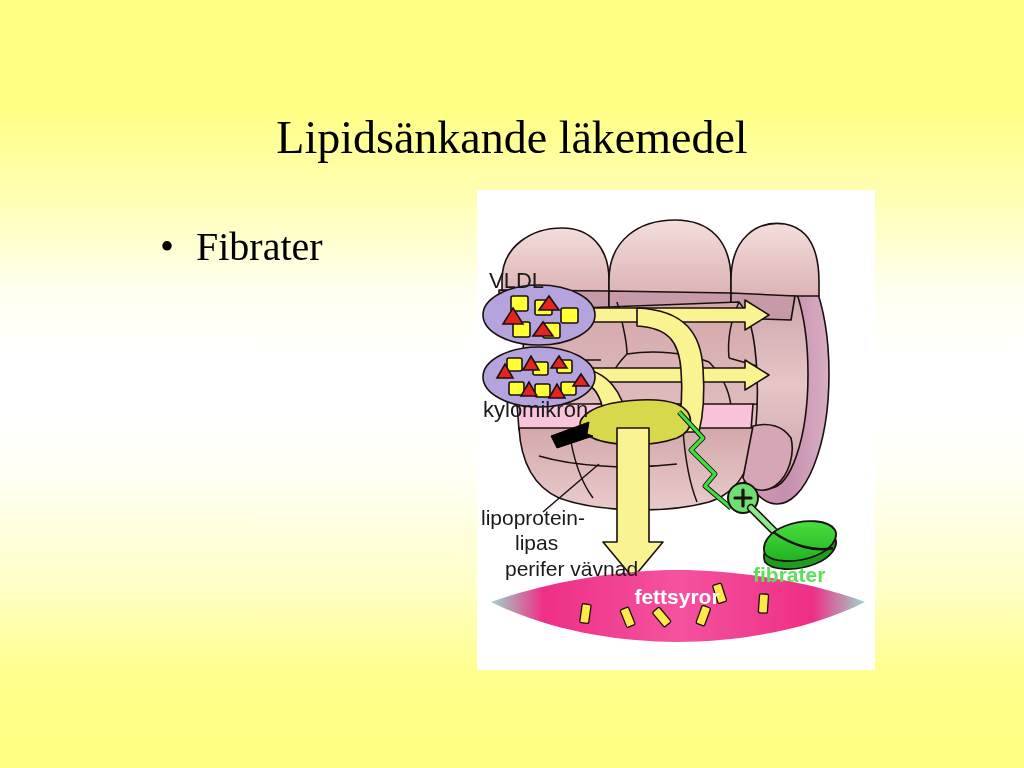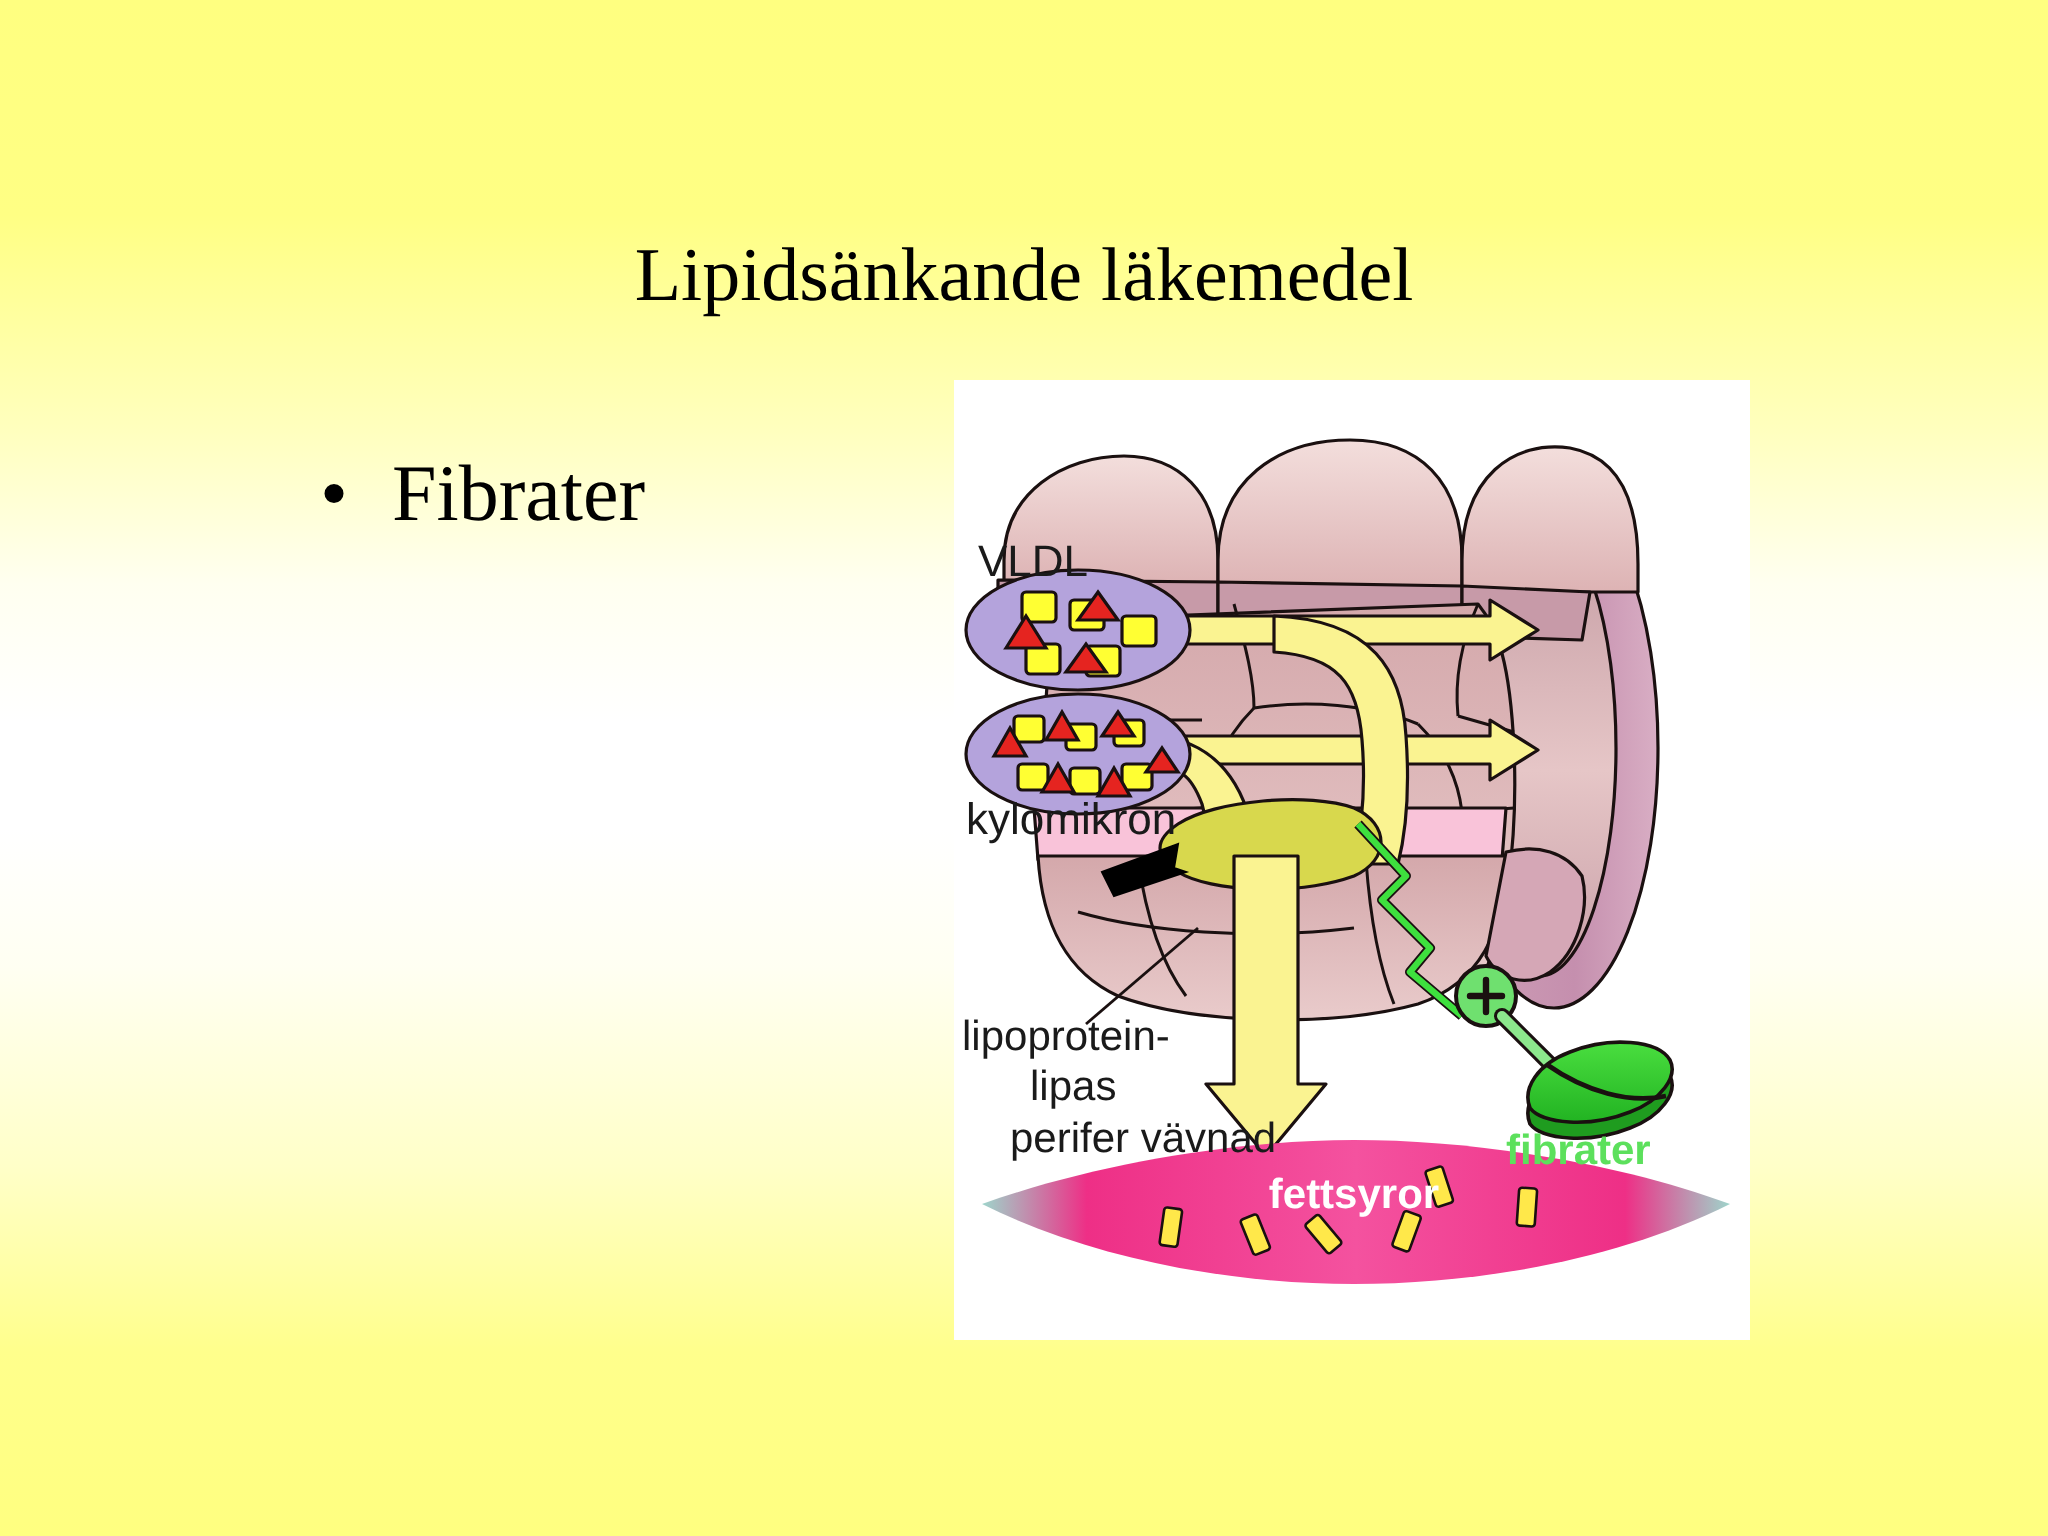--- a/index.html
+++ b/index.html
@@ -32,21 +32,21 @@
   }
 
   
   #title {
     position: absolute;
     left: 0;
     top: 104px;
     width: 1024px;
     text-align: center;
     font-family: "Liberation Serif", "DejaVu Serif", serif;
-    font-size: 38px;
+    font-size: 46px;
     line-height: 68px;
     color: #000000;
     letter-spacing: 0px;
     white-space: nowrap;
   }
 
   
   #body-list {
     position: absolute;
     left: 152px;

